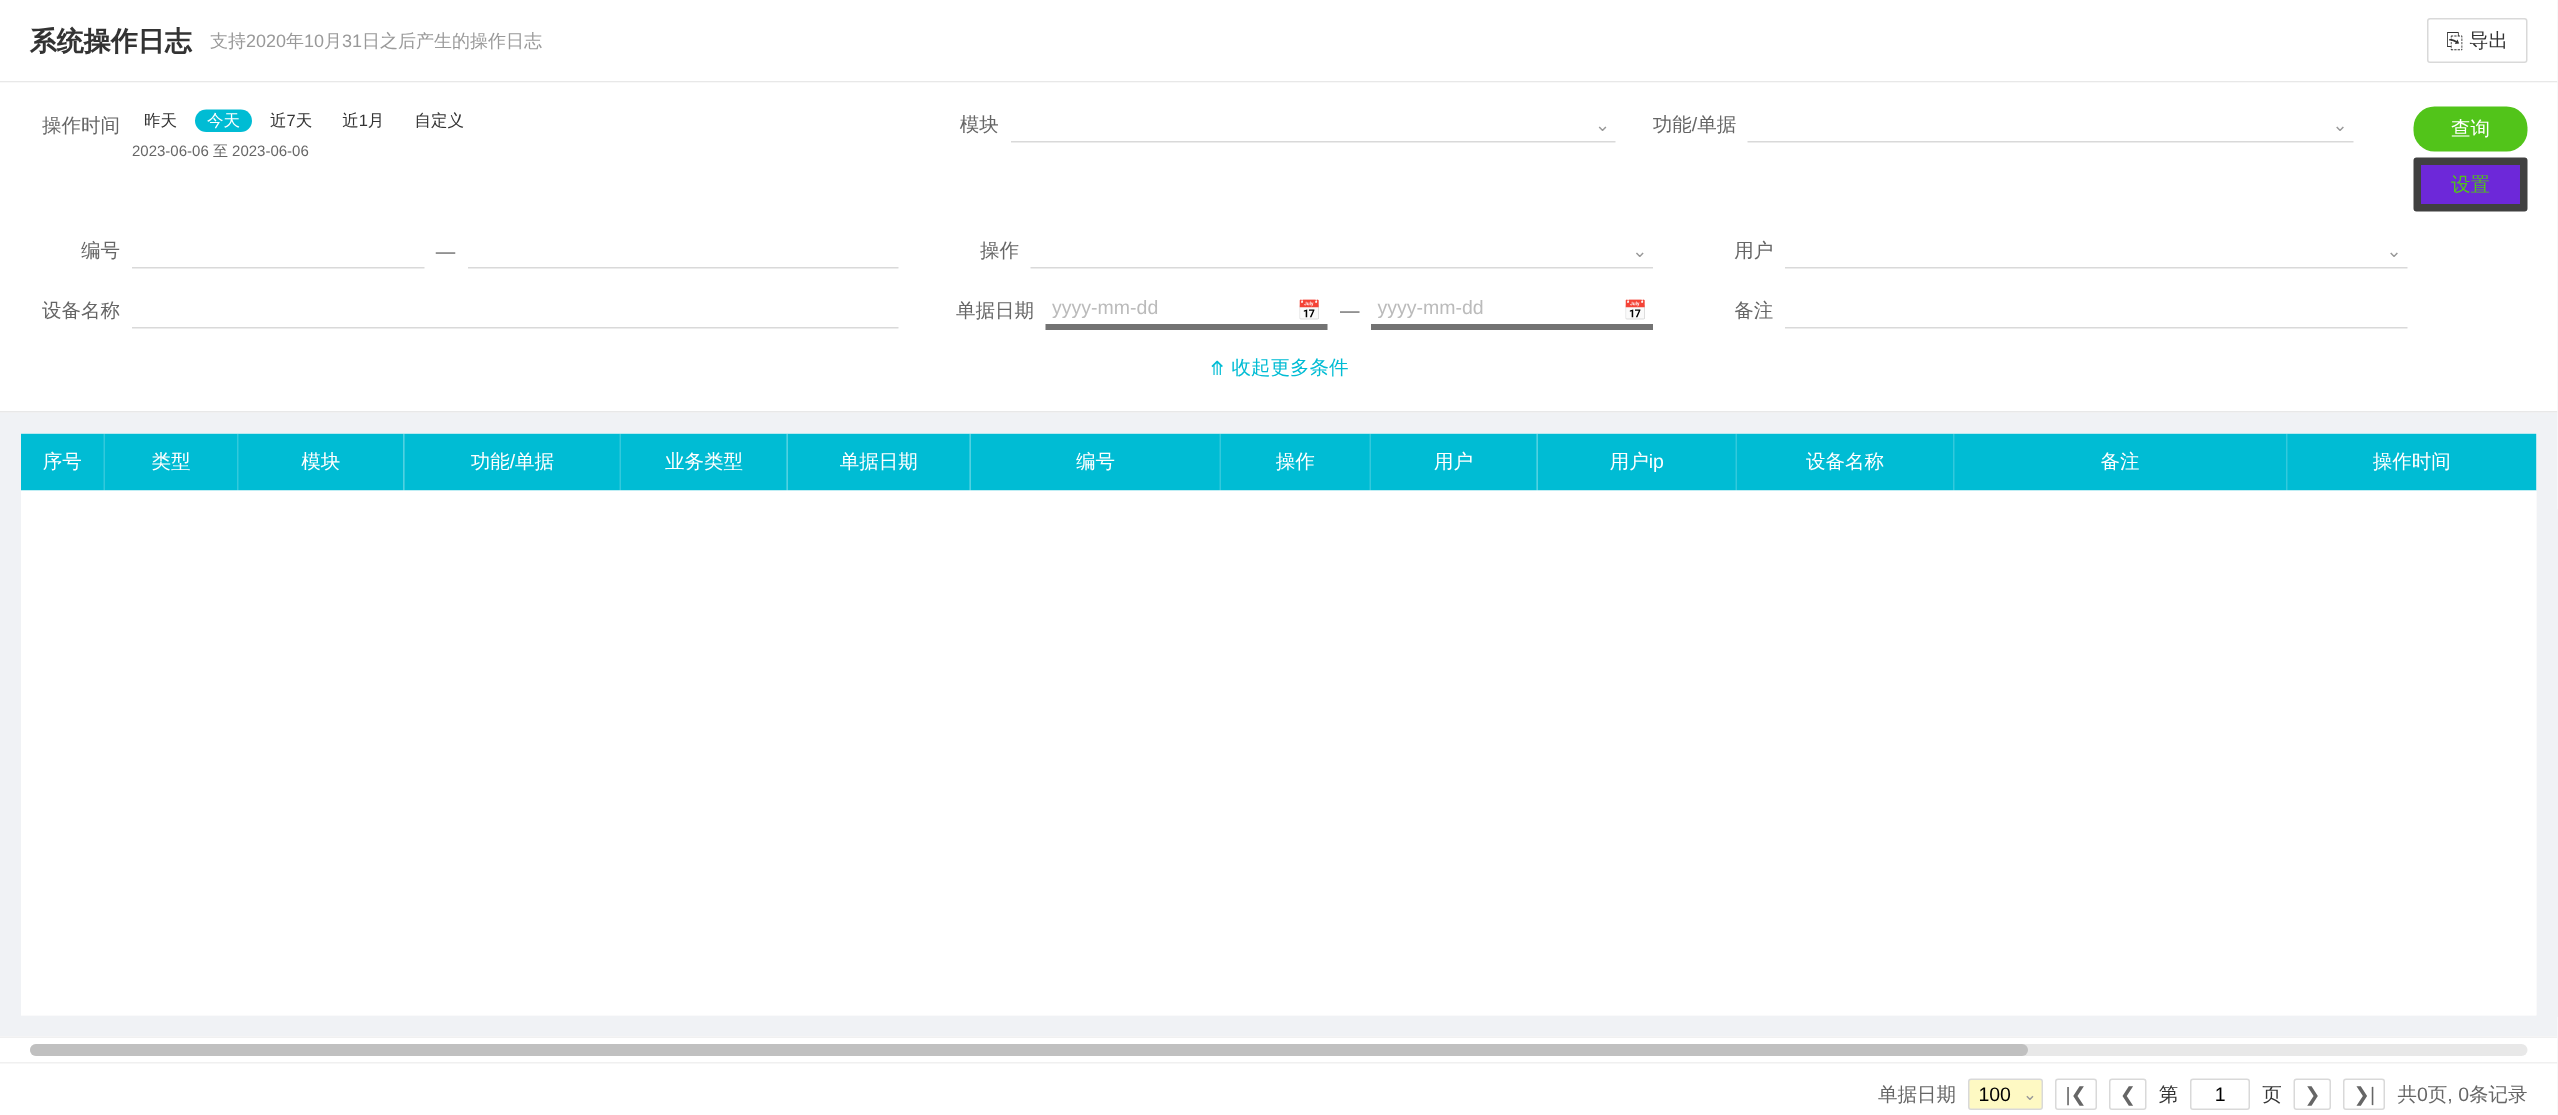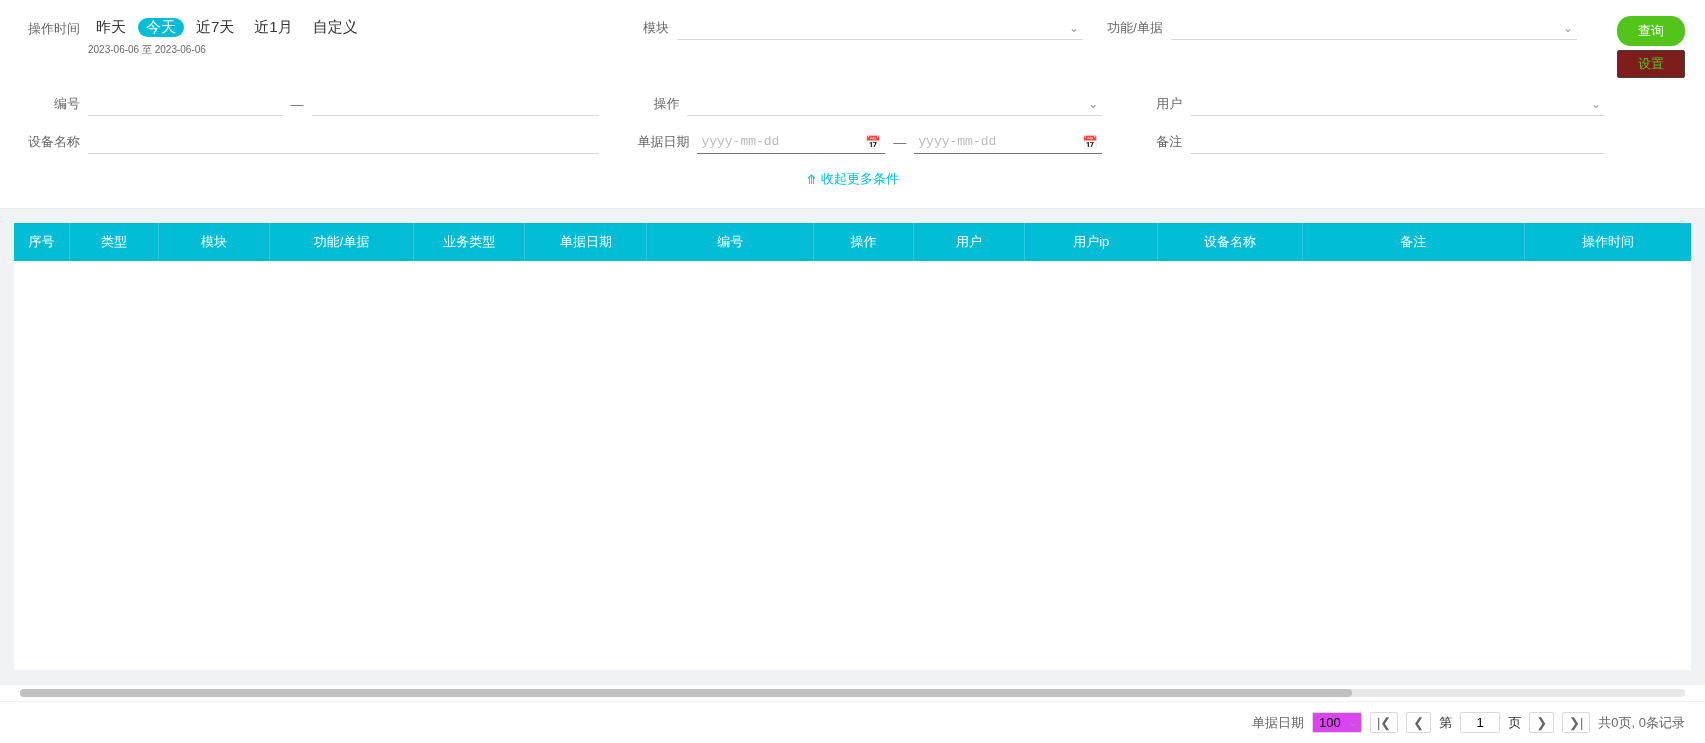--- a/index.html
+++ b/index.html
@@ -14,45 +14,45 @@
     .header-left { display: flex; align-items: center; }
     .export-btn { display: flex; align-items: center; gap: 4px; background: #fff; border: 1px solid #d9d9d9; padding: 5px 12px; cursor: pointer; color: #333; font-size: 13px; border-radius: 2px; }
     .export-icon { font-size: 14px; }
 
     
     .filter-area { background: #fff; padding: 16px 20px; margin: 0; border-bottom: 1px solid #e8e8e8; }
     .filter-label { color: #666; font-size: 13px; min-width: 60px; text-align: right; margin-right: 8px; white-space: nowrap; }
     
     
     .time-btns { display: flex; align-items: center; gap: 4px; }
-    .time-btn { padding: 2px 8px; border: none; background: none; cursor: pointer; color: #333; font-size: 15px; border-radius: 10px; }
+    .time-btn { padding: 2px 8px; border: none; background: none; cursor: pointer; color: #333; font-size: 11px; border-radius: 10px; }
     .time-btn.active { background: #00bcd4; color: #fff; border-radius: 10px; padding: 0 8px; }
     .date-range-text { font-size: 10px; color: #666; margin-top: 4px; }
     .time-filter-wrapper { display: flex; flex-direction: column; }
     
     
     .select-wrapper { position: relative; flex: 1; }
     .select-field { width: 100%; border: none; border-bottom: 1px solid #d9d9d9; padding: 4px 24px 4px 4px; background: transparent; font-size: 13px; color: #333; cursor: pointer; outline: none; appearance: none; }
     .select-arrow { position: absolute; right: 4px; top: 50%; transform: translateY(-50%); color: #999; font-size: 12px; pointer-events: none; }
     
     .input-field { width: 100%; border: none; border-bottom: 1px solid #d9d9d9; padding: 4px; background: transparent; font-size: 13px; color: #333; outline: none; }
     .input-field::placeholder { color: #bbb; }
     
     .range-dash { margin: 0 8px; color: #666; }
     
     
     .date-input-wrapper { position: relative; flex: 1; }
-    .date-input { width: 100%; border: none; border-bottom: 1px solid #737373; padding: 4px 24px 4px 4px; background: transparent; font-size: 13px; color: #333; outline: none; font-family: Liberation Mono, monospace; }
+    .date-input { width: 100%; border: none; border-bottom: 4px solid #737373; padding: 4px 24px 4px 4px; background: transparent; font-size: 13px; color: #333; outline: none; }
     .date-input::placeholder { color: #bbb; }
     .calendar-icon { position: absolute; right: 4px; top: 50%; transform: translateY(-50%); color: #666; font-size: 13px; cursor: pointer; }
     
     
     .action-btns { display: flex; flex-direction: column; gap: 4px; margin-left: auto; padding-left: 20px; }
     .query-btn { background: #52c41a; color: #fff; border: none; padding: 6px 20px; font-size: 13px; cursor: pointer; border-radius: 14px; }
-    .settings-btn { background: #7f1d1d; color: #333; border: 1px solid #404040; padding: 4px 20px; font-size: 13px; cursor: pointer; border-radius: 2px; color: #52c41a; }
+    .settings-btn { background: #6d28d9; color: #333; border: 5px solid #404040; padding: 4px 20px; font-size: 13px; cursor: pointer; border-radius: 2px; color: #52c41a; }
     
     
     .collapse-row { display: flex; justify-content: center; align-items: center; padding: 8px 0 4px; }
     .collapse-btn { background: none; border: none; cursor: pointer; color: #00bcd4; font-size: 13px; display: flex; align-items: center; gap: 4px; }
     
     
     .table-area { background: #fff; margin: 14px; flex: 1; overflow: hidden; }
     .data-table { width: 100%; border-collapse: collapse; table-layout: fixed; }
     .data-table thead tr { background: #00bcd4; }
     .data-table thead th { color: #fff; font-size: 13px; font-weight: normal; padding: 10px 8px; text-align: center; border-right: 1px solid rgba(255,255,255,0.2); white-space: nowrap; }
@@ -62,33 +62,43 @@
     .empty-area { height: 350px; background: #fff; }
     
     
     .scrollbar-area { background: #fff; padding: 4px 0; border-top: 1px solid #f0f0f0; }
     .scrollbar-track { height: 8px; background: #e8e8e8; margin: 0 20px; border-radius: 4px; position: relative; }
     .scrollbar-thumb { height: 8px; background: #c0c0c0; width: 80%; border-radius: 4px; position: absolute; left: 0; top: 0; }
     
     
     .pagination-area { background: #fff; padding: 10px 20px; display: flex; align-items: center; justify-content: flex-end; gap: 8px; font-size: 13px; color: #333; border-top: 1px solid #f0f0f0; }
     .page-size-label { color: #666; }
-    .page-size-select { border: 1px solid #d9d9d9; padding: 2px 20px 2px 6px; border-radius: 2px; appearance: none; background: #d946ef; cursor: pointer; font-size: 13px; position: relative; }
+    .page-size-select { border: 1px solid #d9d9d9; padding: 2px 20px 2px 6px; border-radius: 2px; appearance: none; background: #fef9c3; cursor: pointer; font-size: 13px; position: relative; }
     .page-size-wrapper { position: relative; display: inline-flex; align-items: center; }
     .page-size-arrow { position: absolute; right: 4px; color: #999; font-size: 11px; pointer-events: none; }
     .page-nav-btn { background: #fff; border: 1px solid #d9d9d9; padding: 2px 6px; cursor: pointer; border-radius: 2px; color: #666; font-size: 13px; }
     .page-nav-btn:disabled { color: #ccc; cursor: default; }
     .page-input { border: 1px solid #d9d9d9; width: 40px; text-align: center; padding: 2px 4px; font-size: 13px; border-radius: 2px; }
     .page-info { color: #666; }
   </style>
 </head>
 <body>
 
 <div class="page-wrapper">
 
+  <div class="page-header">
+    <div class="header-left">
+      <span class="page-title">系统操作日志</span>
+      <span class="page-subtitle">支持2020年10月31日之后产生的操作日志</span>
+    </div>
+    <button class="export-btn">
+      <span class="export-icon">⎘</span>
+      <span>导出</span>
+    </button>
+  </div>
 
   <div class="filter-area">
 
     <div style="display:flex; align-items:flex-start; margin-bottom:14px;">
 
       <div style="display:flex; align-items:flex-start; flex:1.2; padding-right:20px;">
         <span class="filter-label" style="margin-top:4px;">操作时间</span>
         <div class="time-filter-wrapper">
           <div class="time-btns">
             <button class="time-btn">昨天</button>

